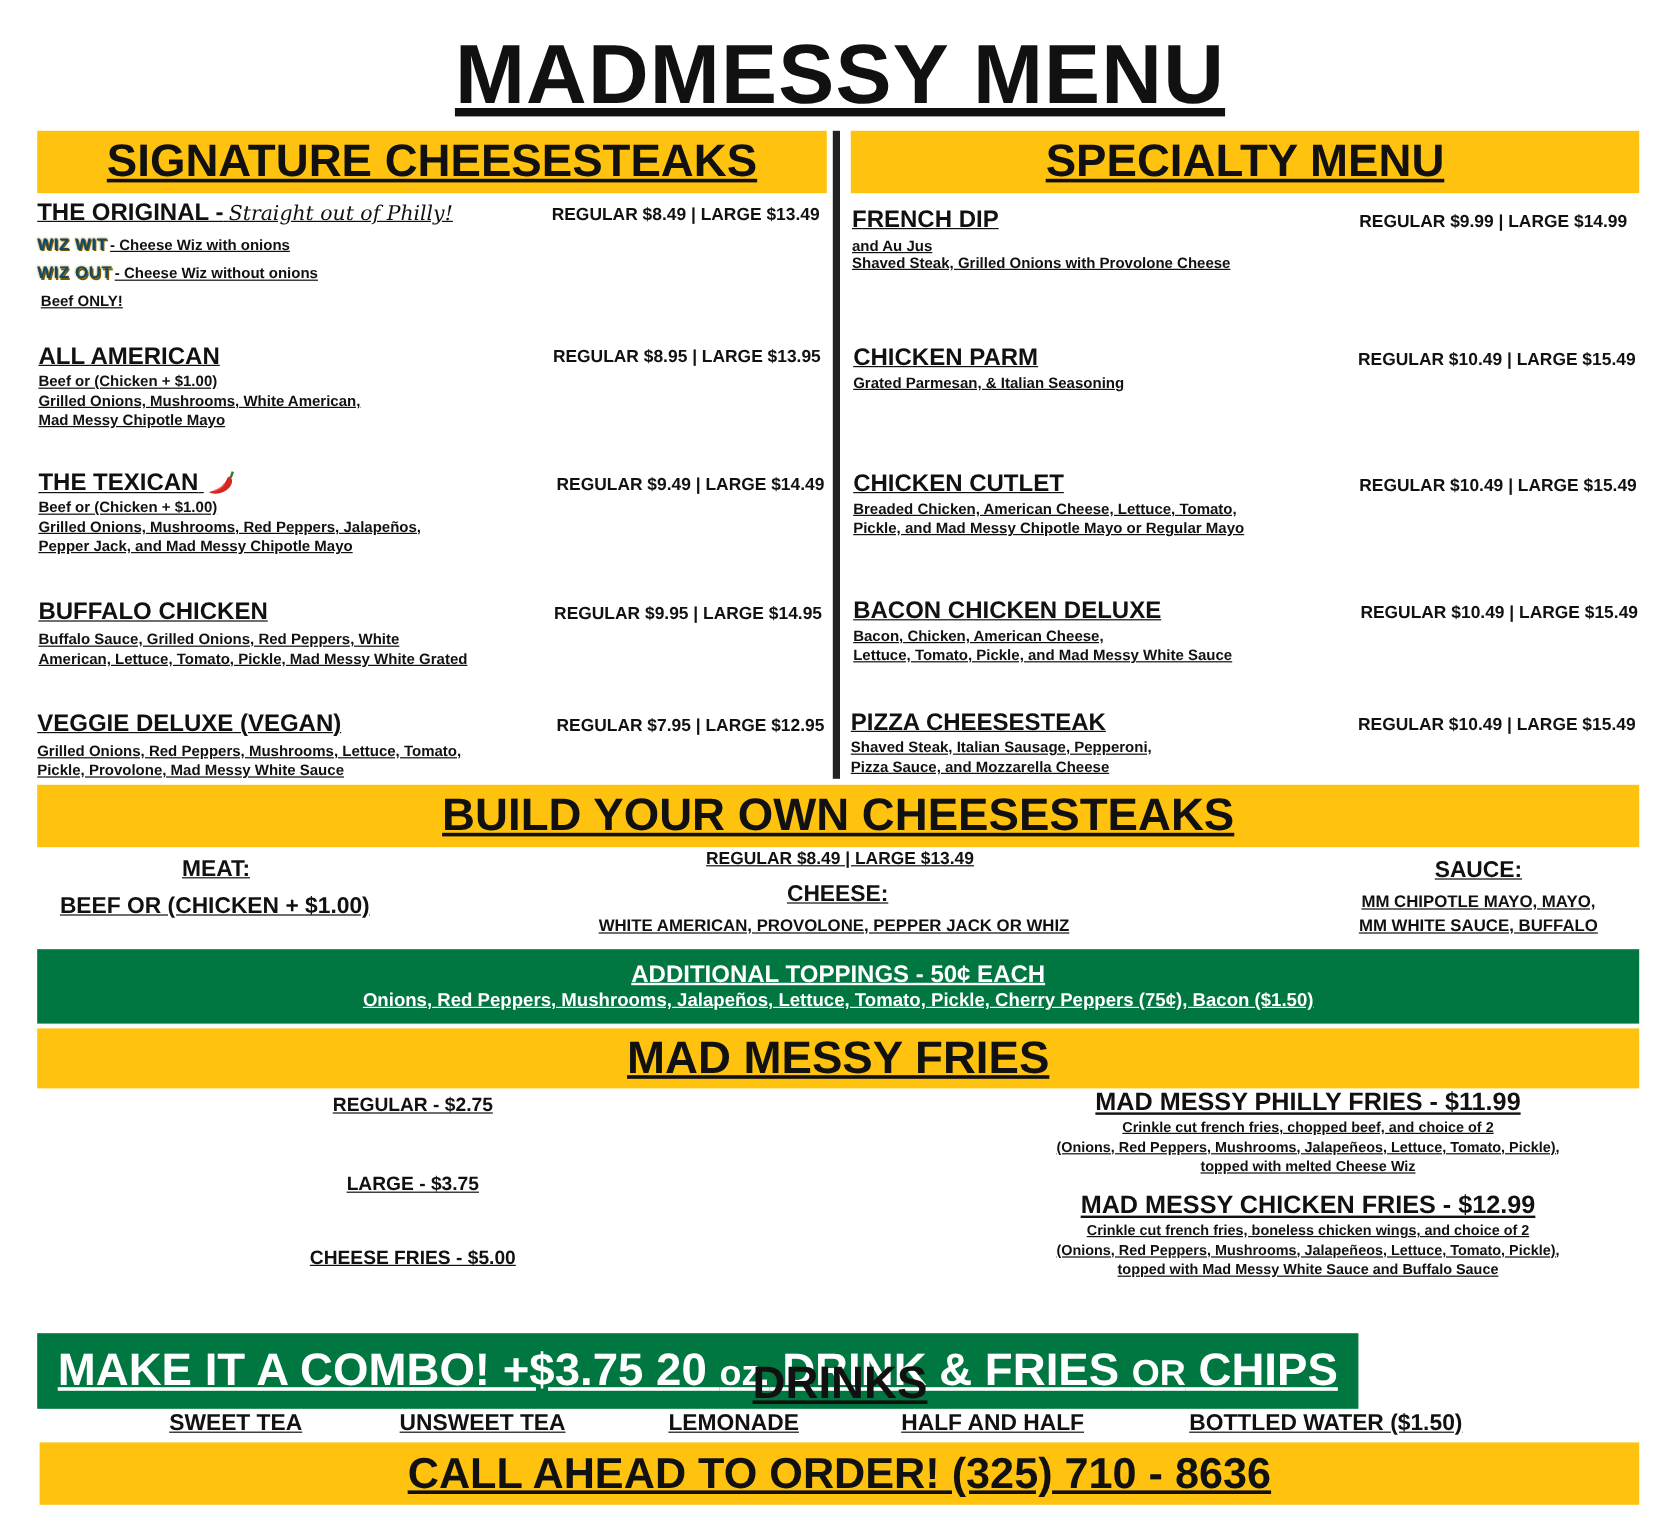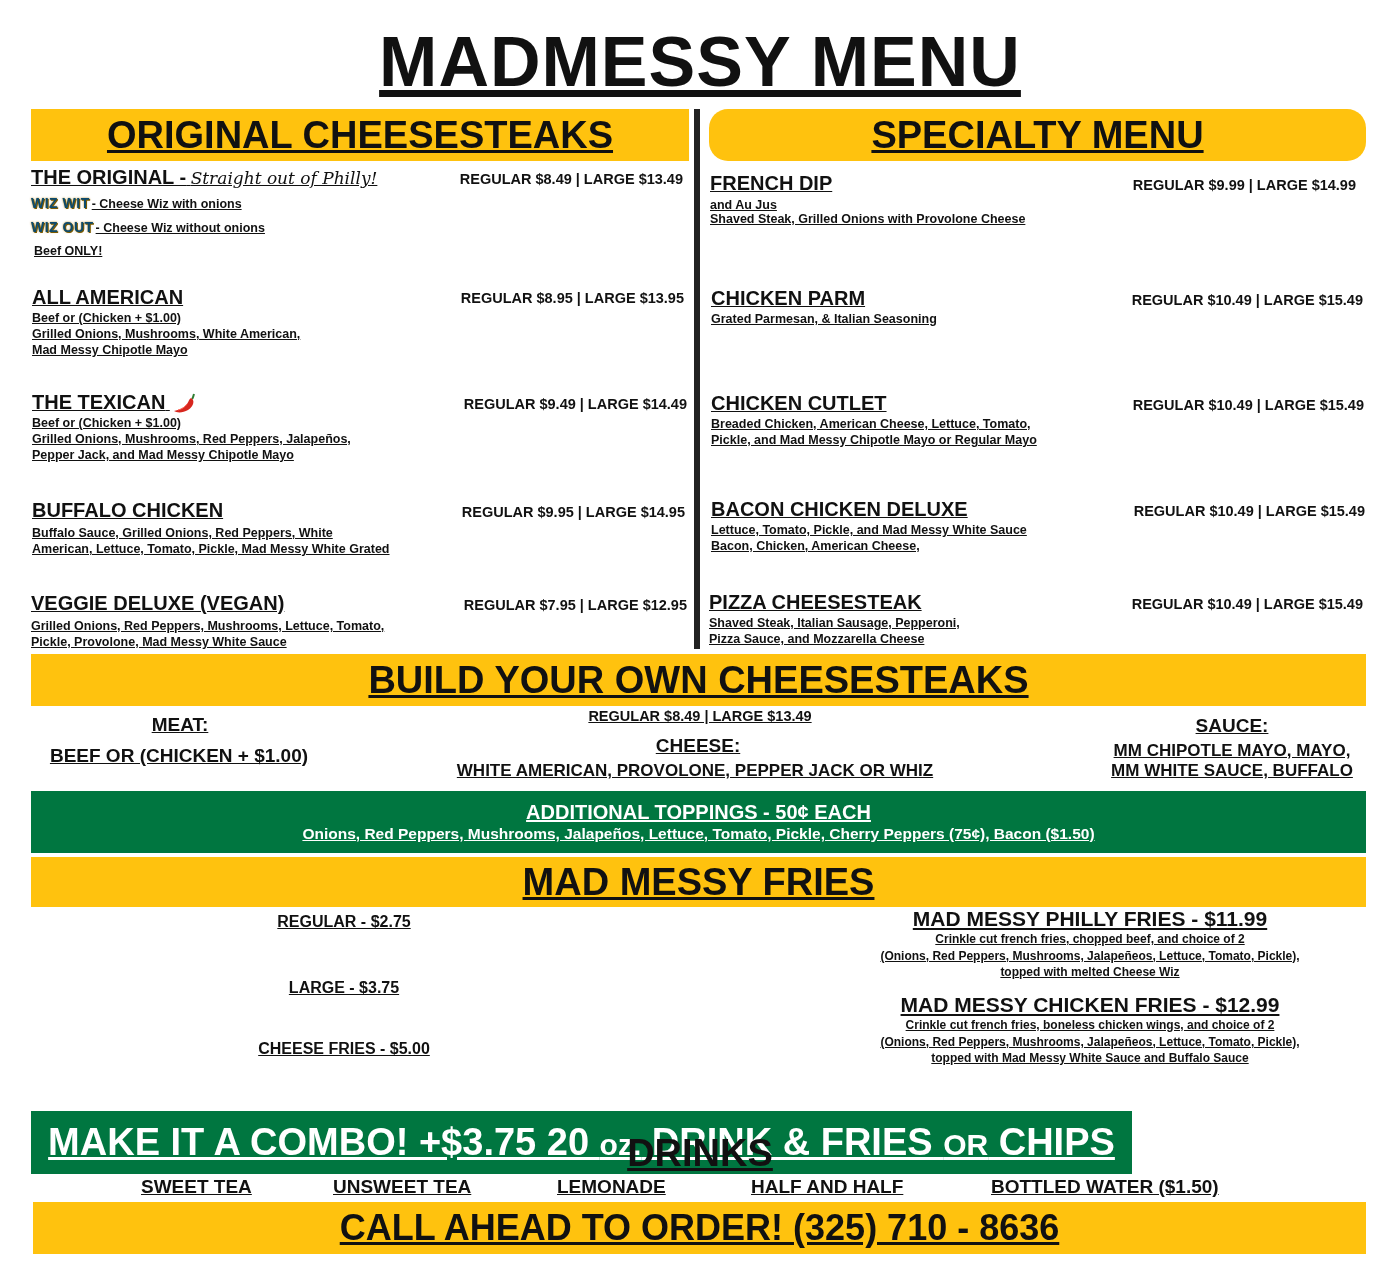--- a/index.html
+++ b/index.html
@@ -11,34 +11,34 @@
   .band-green { background: #007640; color: #ffffff; text-align: center; font-weight: 900; }
   .section-h { font-size: 38px; line-height: 52px; }
   .divider { left: 694px; top: 109px; width: 6px; height: 540px; background: #222; }
   .item-name { font-size: 20px; font-weight: 900; line-height: 22px; white-space: nowrap; }
   .item-desc { font-size: 12.5px; font-weight: 700; line-height: 16px; }
   .item-price { font-size: 14.5px; font-weight: 900; line-height: 18px; white-space: nowrap; text-align: right; }
   .script { font-family: "DejaVu Serif", serif; font-style: italic; font-weight: 400; font-size: 17px; }
   .wiz-tag { display: inline-block; font-weight: 900; font-size: 14px; color: #0c4a6e; text-shadow: 1px 1px 0 #7a5a00, 0 0 2px #b07d00; letter-spacing: 0.5px; margin-right: 2px; }
   .wiz-row { font-size: 12.5px; font-weight: 700; line-height: 23px; white-space: nowrap; }
   .byo-label { font-size: 19px; font-weight: 900; text-align: center; }
-  .byo-value { font-size: 17px; font-weight: 900; text-align: center; line-height: 20px; }
+  .byo-value { font-size: 14px; font-weight: 900; text-align: center; line-height: 20px; }
   .fries-left { font-size: 16px; font-weight: 900; text-align: center; width: 300px; }
   .fries-right-name { font-size: 21px; font-weight: 900; text-align: center; width: 560px; }
   .fries-right-desc { font-size: 12px; font-weight: 700; text-align: center; width: 560px; line-height: 16.5px; }
   .drink { font-size: 19px; font-weight: 900; white-space: nowrap; }
   .pepper { display: inline-block; vertical-align: middle; margin-left: 2px; }
 </style>
 </head>
 <body>
 
 <div class="abs title">MADMESSY MENU</div>
 
-<div class="abs band section-h" style="left:31px; top:109px; width:658px; height:52px;">ORIGINAL CHEESESTEAKS</div>
-<div class="abs band section-h" style="left:709px; top:109px; width:657px; height:52px;border-radius:19px;">SPECIALTY MENU</div>
+<div class="abs band section-h" style="left:31px; top:109px; width:658px; height:52px;">SIGNATURE CHEESESTEAKS</div>
+<div class="abs band section-h" style="left:709px; top:109px; width:657px; height:52px;">SPECIALTY MENU</div>
 <div class="abs divider"></div>
 
 <div class="abs" style="left:31px; top:166px; width:660px;">
   <div style="position:relative; height:26px;">
     <span class="item-name">THE ORIGINAL -</span>
     <span class="script">Straight out of Philly!</span>
     <span class="item-price" style="position:absolute; right:8px; top:4px;">REGULAR $8.49 | LARGE $13.49</span>
   </div>
   <div class="wiz-row">
     <span class="wiz-tag">WIZ WIT</span><span>- Cheese Wiz with onions</span>
@@ -118,22 +118,22 @@
   </div>
   <div class="item-desc">Breaded Chicken, American Cheese, Lettuce, Tomato,</div>
   <div class="item-desc">Pickle, and Mad Messy Chipotle Mayo or Regular Mayo</div>
 </div>
 
 <div class="abs" style="left:711px; top:498px; width:660px;">
   <div style="position:relative; height:24px;">
     <span class="item-name">BACON CHICKEN DELUXE</span>
     <span class="item-price" style="position:absolute; right:6px; top:4px;">REGULAR $10.49 | LARGE $15.49</span>
   </div>
+  <div class="item-desc">Bacon, Chicken, American Cheese,</div>
   <div class="item-desc">Lettuce, Tomato, Pickle, and Mad Messy White Sauce</div>
-  <div class="item-desc">Bacon, Chicken, American Cheese,</div>
 </div>
 
 <div class="abs" style="left:709px; top:591px; width:660px;">
   <div style="position:relative; height:24px;">
     <span class="item-name">PIZZA CHEESESTEAK</span>
     <span class="item-price" style="position:absolute; right:6px; top:4px;">REGULAR $10.49 | LARGE $15.49</span>
   </div>
   <div class="item-desc">Shaved Steak, Italian Sausage, Pepperoni,</div>
   <div class="item-desc">Pizza Sauce, and Mozzarella Cheese</div>
 </div>

